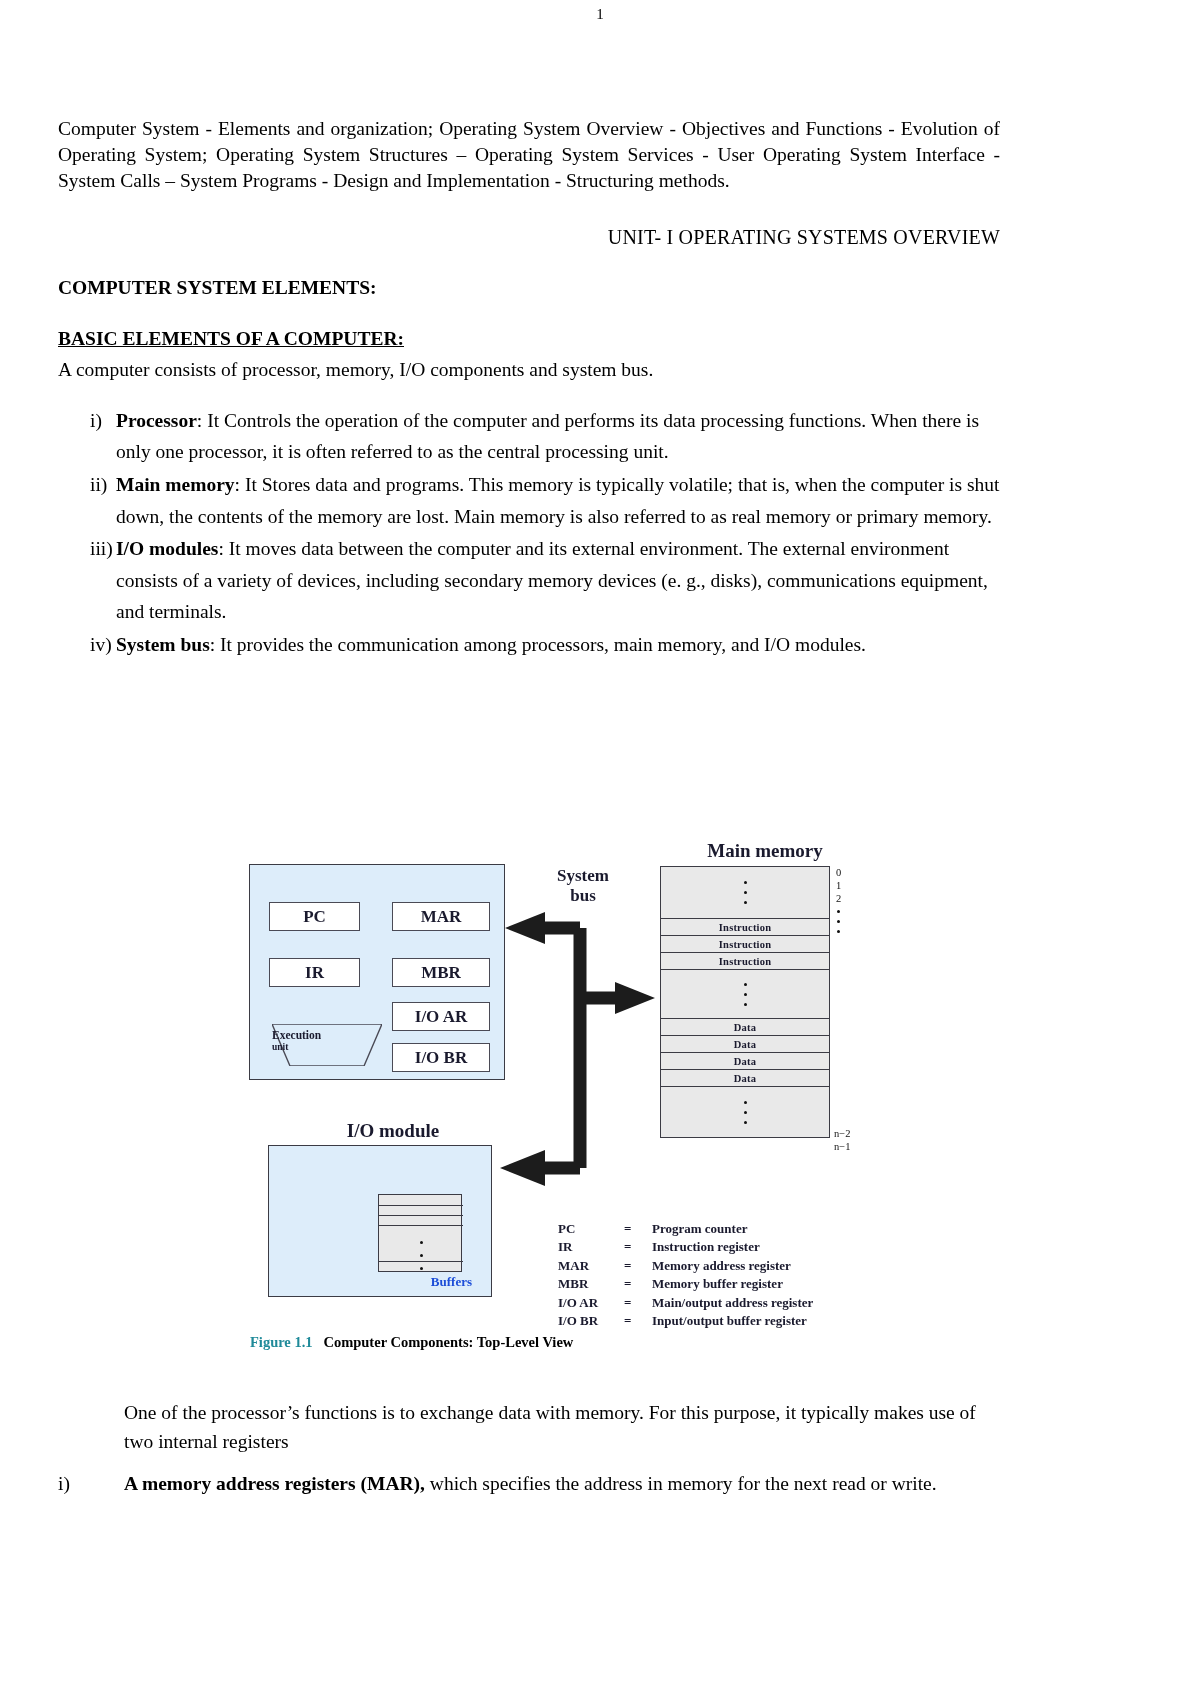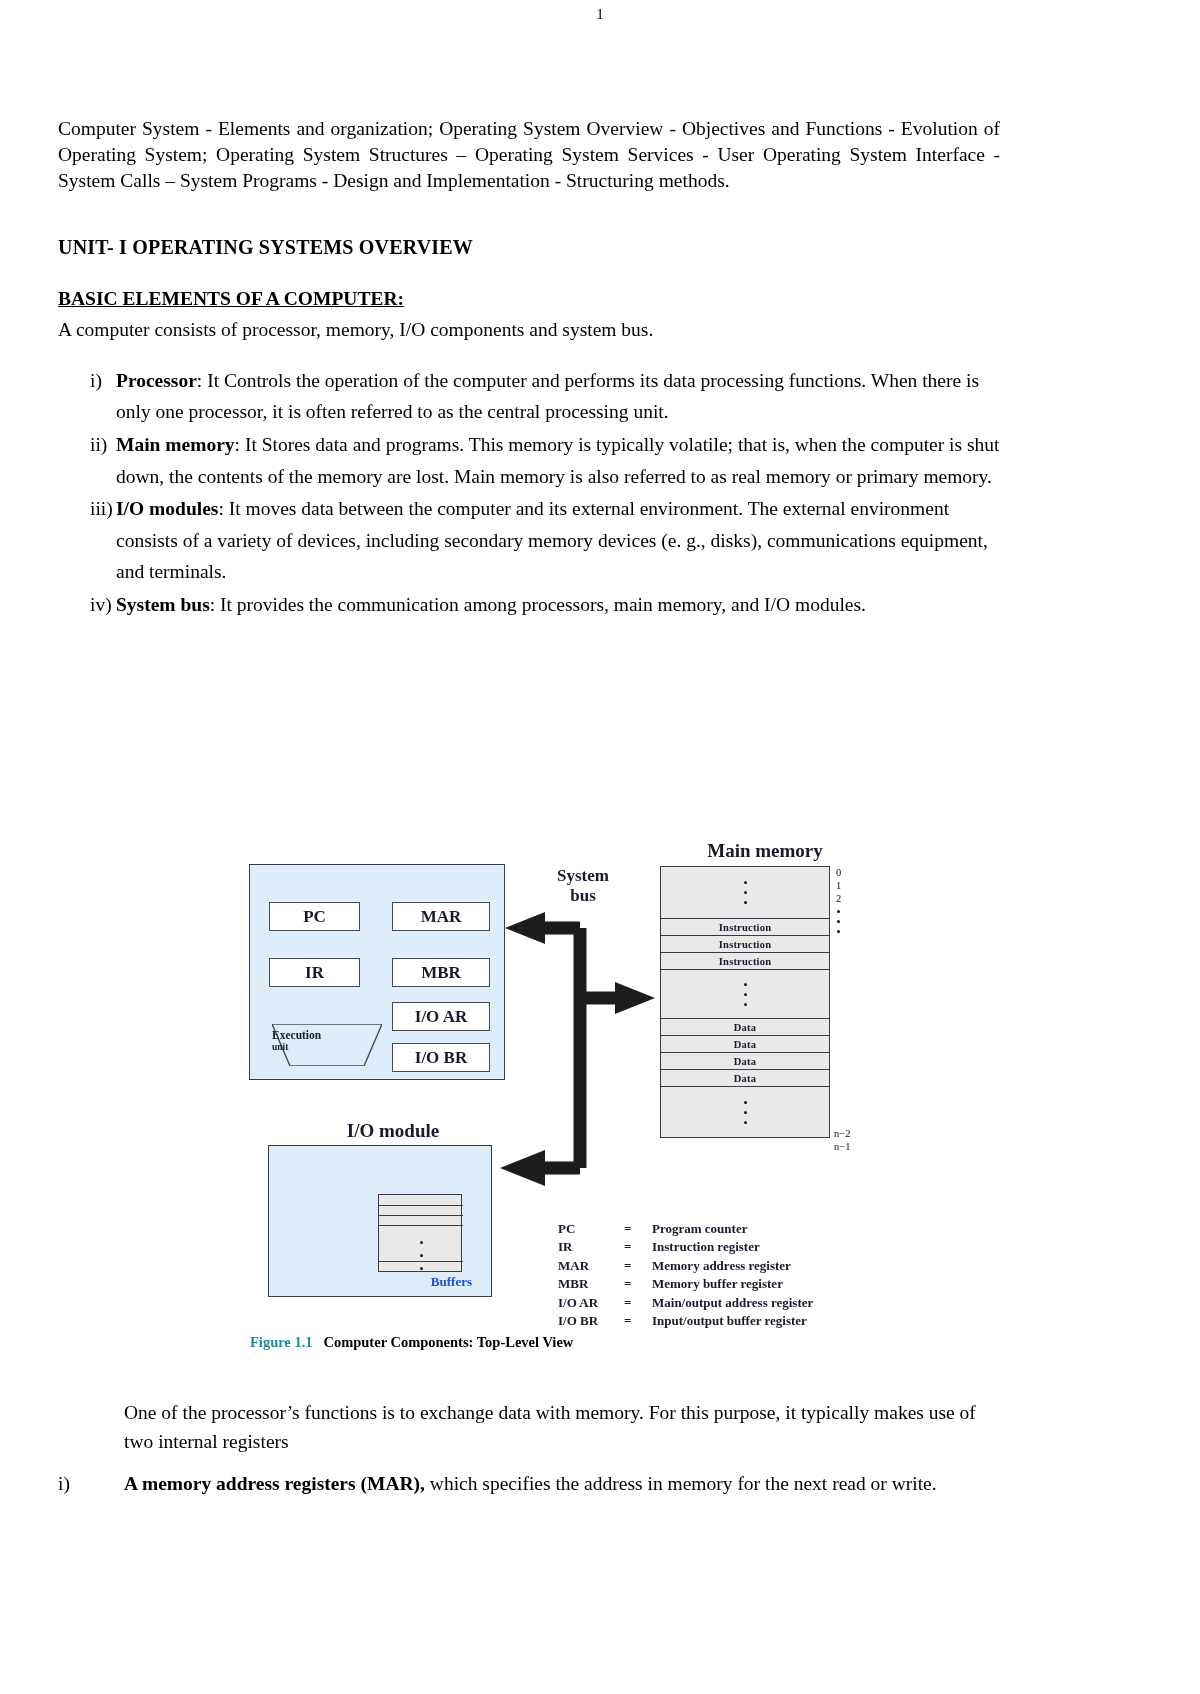--- a/index.html
+++ b/index.html
@@ -20,21 +20,21 @@
   }
 
   .content { position:absolute; left:58px; top:90px; width:942px; }
 
   .unit-head { display:flex; justify-content:space-between; align-items:baseline;
     font-weight:bold; font-size:20.5px; letter-spacing:0.1px; }
   .unit-head .num { font-weight:normal; font-size:20px; padding-right:104px; }
 
   .syllabus { margin-top:26px; font-size:19.5px; line-height:1.33; text-align:justify; }
 
-  .center-head { margin-top:42px; text-align:left; font-weight:bold; font-size:20px; letter-spacing:0.2px; }
+  .center-head { margin-top:32px; text-align:right; font-weight:normal; font-size:20px; letter-spacing:0.2px; }
 
   .sec-head { margin-top:28px; font-weight:bold; font-size:19.5px; }
   .sec-head-u { margin-top:29px; font-weight:bold; font-size:19.5px; text-decoration:underline; }
 
   .para { margin-top:7px; font-size:19.5px; line-height:1.34; }
 
   ol.roman { list-style:none; margin:22px 0 0 0; padding:0; }
   ol.roman > li { display:flex; font-size:19.5px; line-height:1.62; margin-bottom:1px; }
   ol.roman > li .mark { width:58px; flex:0 0 58px; padding-left:32px; }
   ol.roman > li .body { flex:1 1 auto; }
@@ -123,20 +123,21 @@
 
   <div class="page-number">1</div>
 
   <div class="content">
 
 
     <div class="syllabus">Computer System - Elements and organization; Operating System Overview - Objectives and Functions - Evolution of Operating System; Operating System Structures – Operating System Services - User Operating System Interface - System Calls – System Programs - Design and Implementation - Structuring methods.</div>
 
     <div class="center-head">UNIT- I OPERATING SYSTEMS OVERVIEW</div>
 
+    <div class="sec-head">COMPUTER SYSTEM ELEMENTS:</div>
 
     <div class="sec-head-u">BASIC ELEMENTS OF A COMPUTER:</div>
 
     <div class="para">A computer consists of processor, memory, I/O components and system bus.</div>
 
     <ol class="roman">
       <li>
         <span class="mark">i)</span>
         <span class="body"><b>Processor</b><span>: It Controls the operation of the computer and performs its data processing functions. When there is only one processor, it is often referred to as the central processing unit.</span></span>
       </li>

